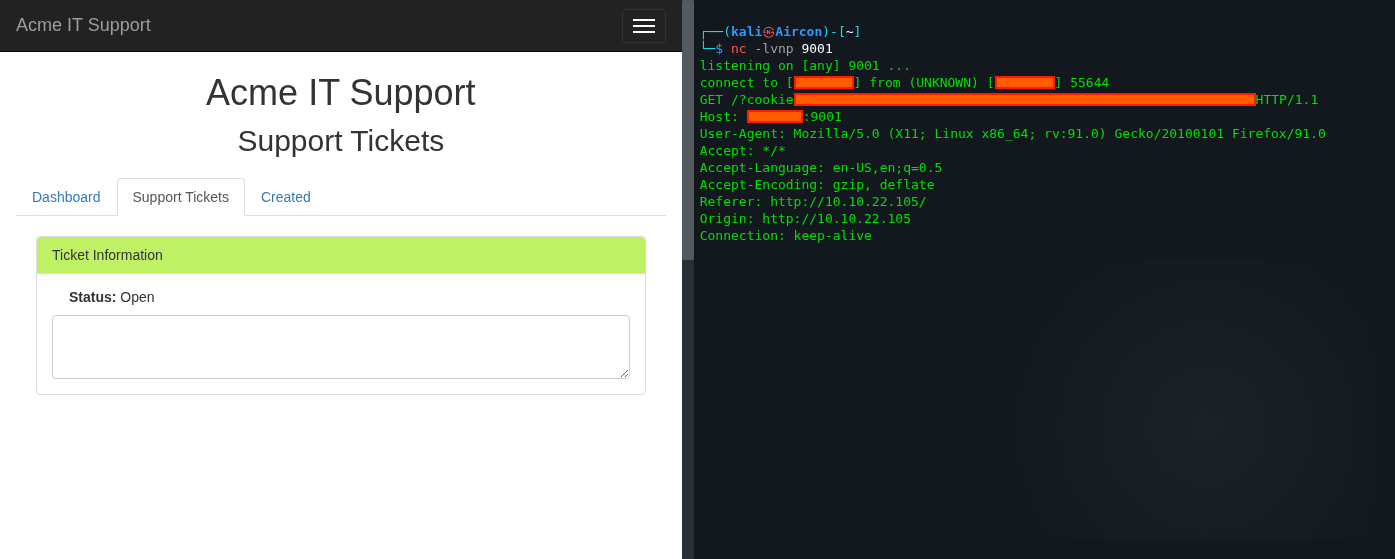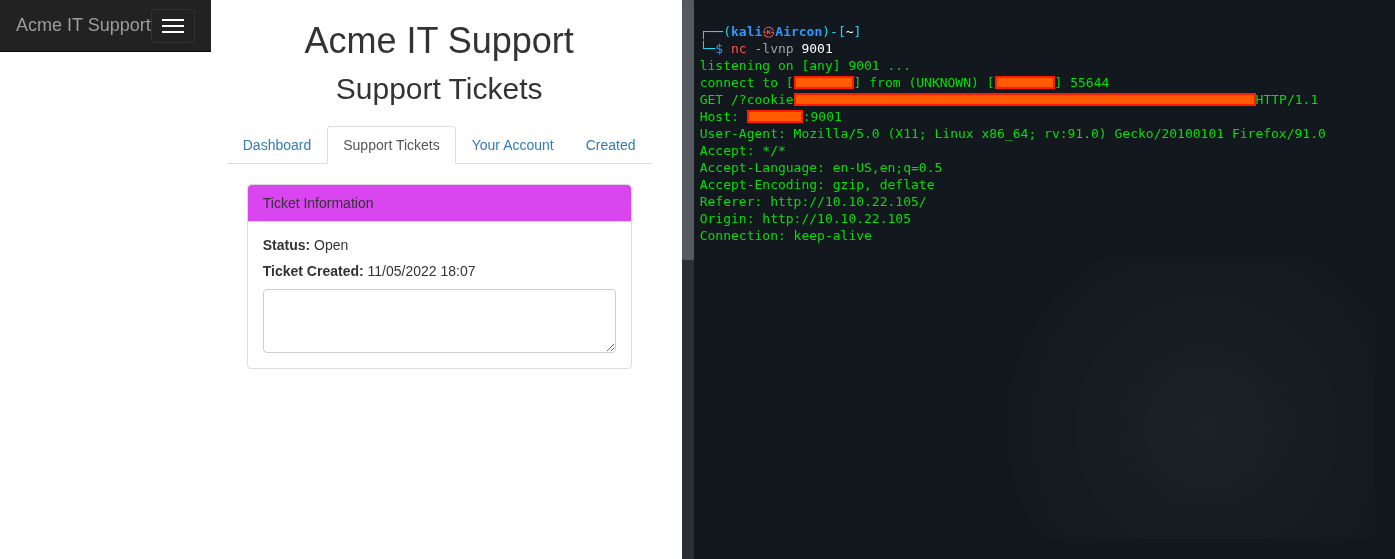--- a/index.html
+++ b/index.html
@@ -5,21 +5,21 @@
   * { box-sizing: border-box; margin: 0; padding: 0; }
   html, body { width: 1395px; height: 559px; overflow: hidden; font-family: "Helvetica Neue", Helvetica, Arial, sans-serif; }
   body { display: flex; }
   
   .left {
     width: 711px;
     height: 559px;
     background: #fff;
     color: #333;
     display: flex;
-    flex-direction: row;
+    flex-direction: column;
   }
   .navbar {
     height: 52px;
     background: #222;
     border-bottom: 1px solid #080808;
     display: flex;
     align-items: center;
     justify-content: space-between;
     padding: 0 16px;
   }
@@ -87,32 +87,32 @@
     cursor: default;
   }
   .panel {
     margin: 20px;
     border: 1px solid #ddd;
     border-radius: 4px;
     background: #fff;
   }
   .panel-heading {
     padding: 10px 15px;
-    background: #d946ef;
+    background: #bef264;
     border-bottom: 1px solid #ddd;
     border-radius: 4px 4px 0 0;
     font-size: 14px;
     color: #333;
   }
   .panel-body {
     padding: 15px;
     font-size: 14px;
     color: #333;
   }
-  .panel-body p { margin-bottom: 10px; }
+  .panel-body p { margin-bottom: 10px; margin-left: 17px; }
   .panel-body p strong { font-weight: 700; }
   .ticket-contents-box {
     margin-top: 5px;
     border: 1px solid #ccc;
     border-radius: 4px;
     width: 100%;
     height: 64px;
     padding: 6px 12px;
     font-family: inherit;
     font-size: 14px;
@@ -204,32 +204,28 @@
     <h2 class="page-subtitle">Support Tickets</h2>
 
     <ul class="nav-tabs">
       <li>
           <a href="#">Dashboard</a>
         </li>
       <li class="active">
           <a href="#">Support Tickets</a>
         </li>
       <li>
-          <a href="#">Your Account</a>
-        </li>
-      <li>
           <a href="#">Created</a>
         </li>
     </ul>
 
     <div class="panel">
       <div class="panel-heading">Ticket Information</div>
       <div class="panel-body">
         <p><strong>Status:</strong><span> Open</span></p>
-        <p><strong>Ticket Created:</strong><span> 11/05/2022 18:07</span></p>
         <textarea class="ticket-contents-box" style=""></textarea>
       </div>
     </div>
   </div>
 </div>
 
 <div class="right">
   <div class="term-scrollbar">
     <div class="term-thumb"></div>
   </div>

